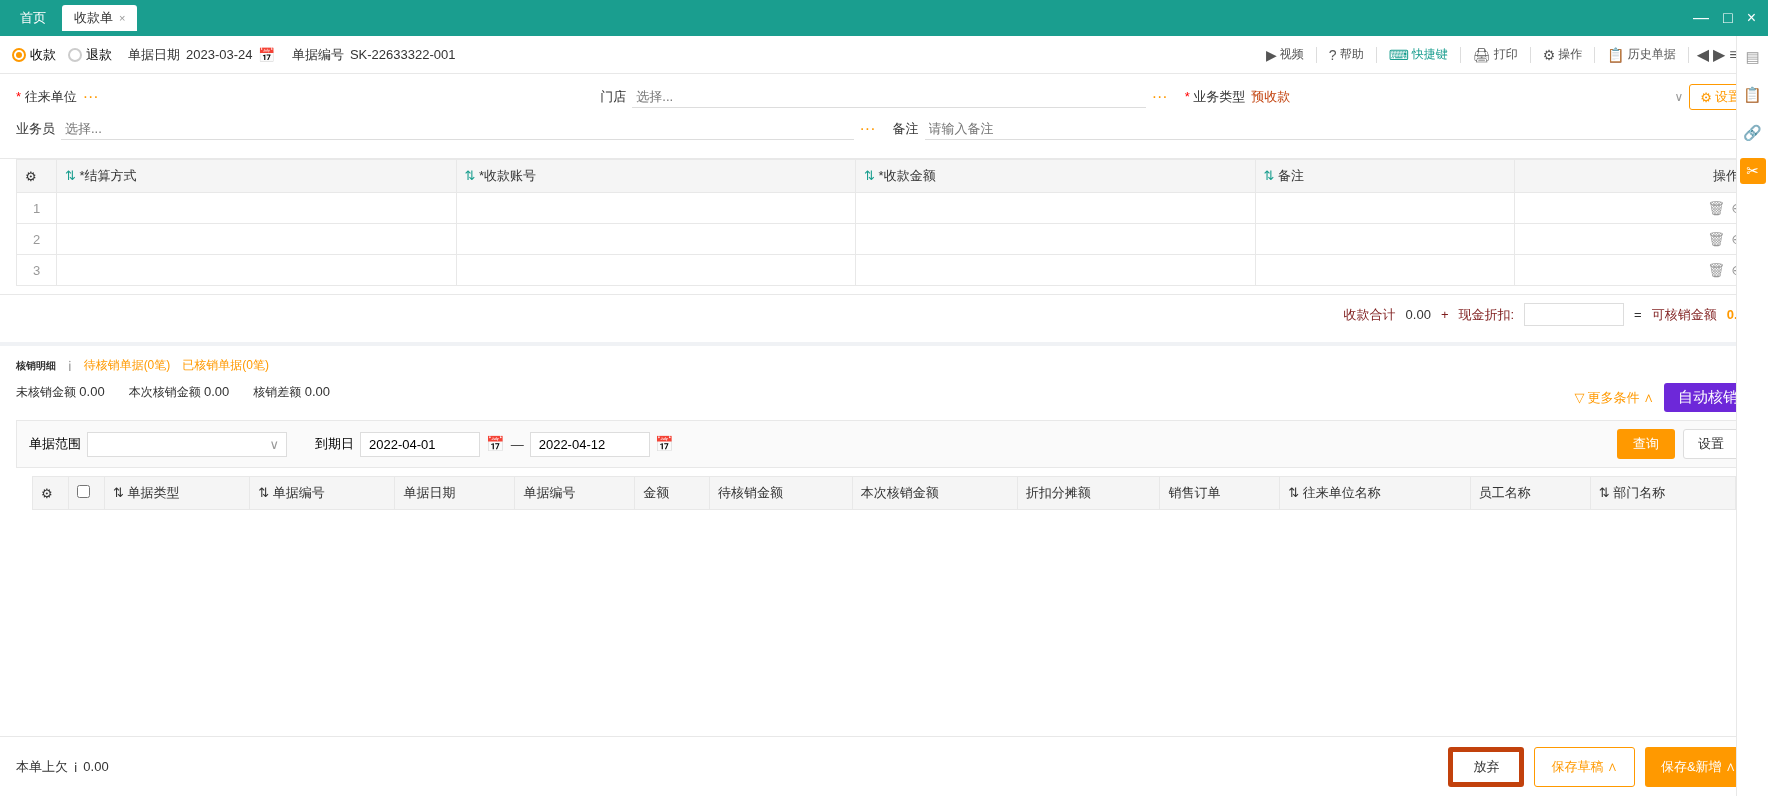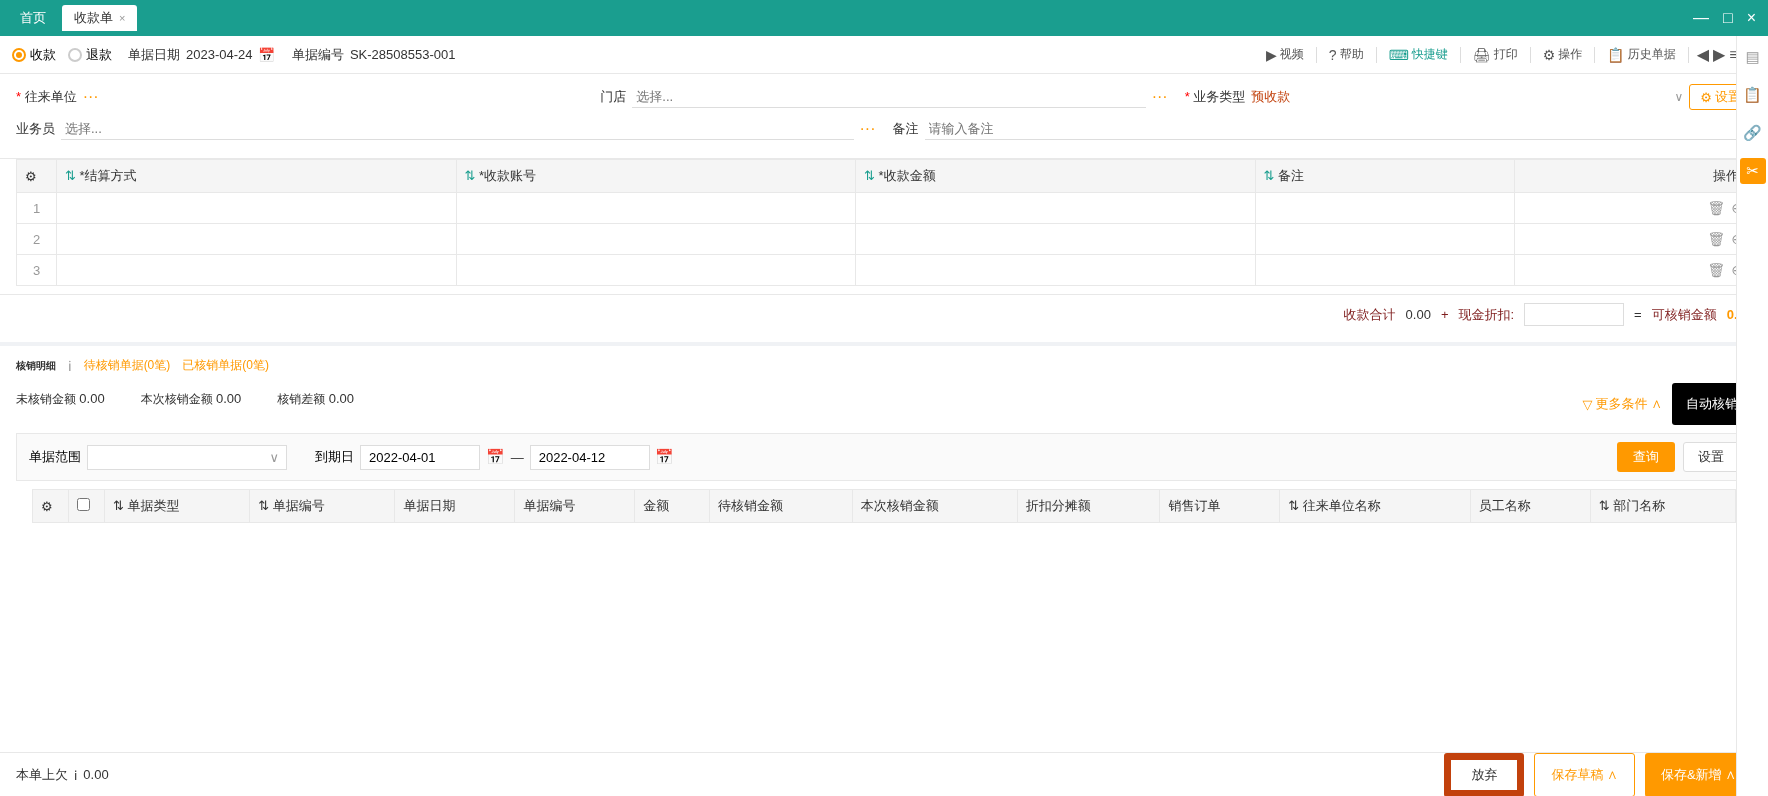--- a/index.html
+++ b/index.html
@@ -299,43 +299,43 @@
       font-size: 14px;
     }
     .veri-tab {
       color: #f90;
       cursor: pointer;
       font-size: 12px;
     }
     .veri-stats {
       display: flex;
       align-items: center;
-      gap: 36px;
+      gap: 24px;
       margin-bottom: 10px;
     }
     .veri-stat { color: #333; font-size: 12px; }
     .veri-stat span { color: #333; }
     .btn-more-conditions {
       color: #f90;
       cursor: pointer;
       font-size: 12px;
       display: flex;
       align-items: center;
       gap: 3px;
       background: none;
       border: none;
     }
     .btn-auto-verify {
-      background: #000000;
+      background: #6d28d9;
       color: #fff;
       border: none;
       border-radius: 3px;
-      padding: 12px 14px;
-      cursor: pointer;
-      font-size: 13px;
+      padding: 5px 14px;
+      cursor: pointer;
+      font-size: 15px;
     }
     .filter-field {
       display: flex;
       align-items: center;
       gap: 6px;
     }
     .filter-select {
       border: 1px solid #ddd;
       outline: none;
       padding: 4px 8px;
@@ -411,35 +411,35 @@
     }
 
     
     .footer-bar {
       display: flex;
       align-items: center;
       justify-content: space-between;
       padding: 8px 16px;
       border-top: 1px solid #e8e8e8;
       background: #fff;
-      height: 44px;
+      height: 60px;
     }
     .footer-left {
       display: flex;
       align-items: center;
       gap: 6px;
       color: #333;
     }
     .footer-right {
       display: flex;
       gap: 10px;
     }
     .btn-abandon {
       background: #fff;
-      border: 7px solid #c2410c;
+      border: 5px solid #c2410c;
       border-radius: 3px;
       padding: 6px 20px;
       cursor: pointer;
       color: #333;
     }
     .btn-save-draft {
       background: #fff;
       border: 1px solid #f90;
       border-radius: 3px;
       padding: 6px 16px;
@@ -525,26 +525,26 @@
         <div class="radio-circle active"></div>
         <span>收款</span>
       </label>
       <label class="radio-item">
         <div class="radio-circle"></div>
         <span>退款</span>
       </label>
     </div>
     <div class="header-field">
       <span class="label">单据日期</span>
-      <span class="value">2023-04-24</span>
+      <span class="value">2023-03-24</span>
       <span class="calendar-icon">📅</span>
     </div>
     <div class="header-field">
       <span class="label">单据编号</span>
-      <span class="value">SK-28508553-001</span>
+      <span class="value">SK-22633322-001</span>
     </div>
     <div class="header-right">
       <span class="header-action"><span class="icon">▶</span> 视频</span>
       <span class="divider-v"></span>
       <span class="header-action"><span class="icon">?</span> 帮助</span>
       <span class="divider-v"></span>
       <span class="header-action highlight"><span class="icon">⌨</span> 快捷键</span>
       <span class="divider-v"></span>
       <span class="header-action"><span class="icon">🖨</span> 打印</span>
       <span class="divider-v"></span>

